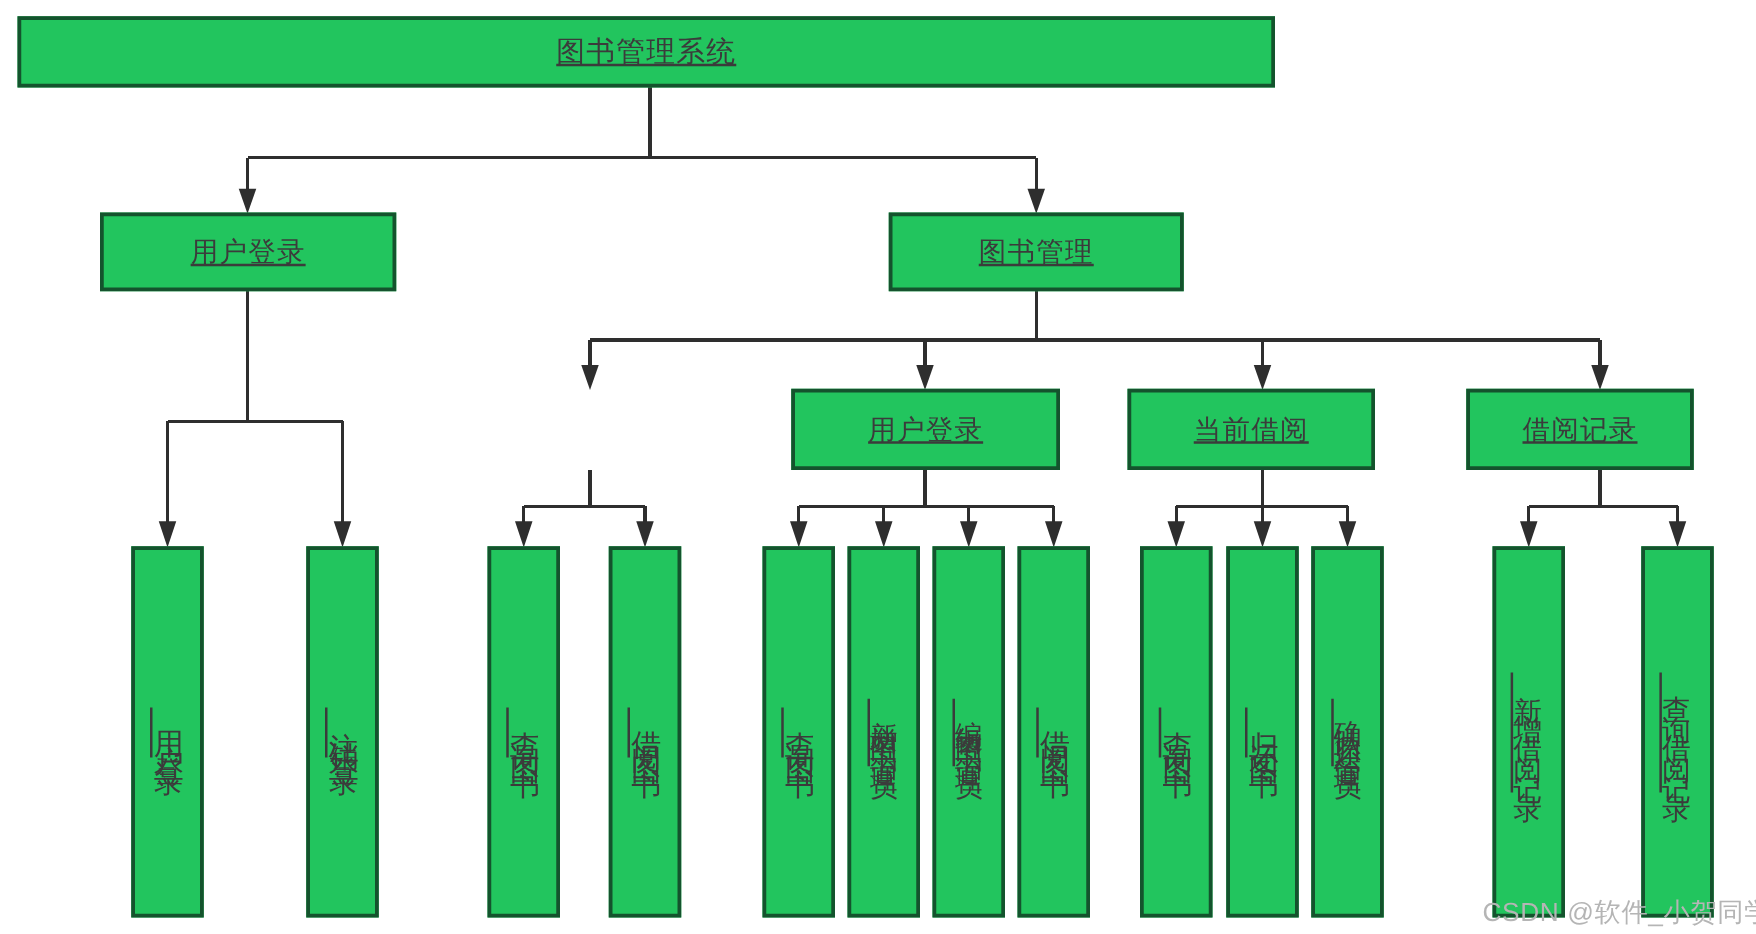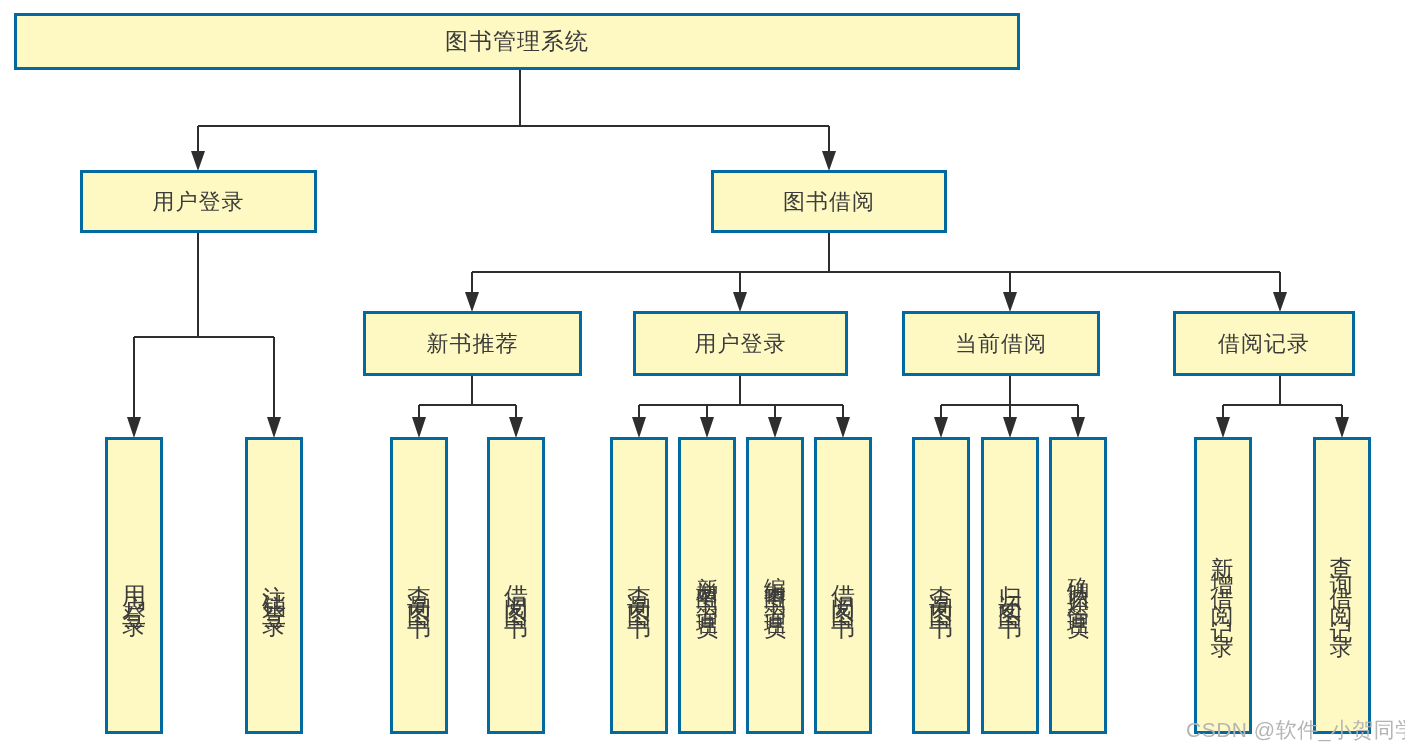--- a/index.html
+++ b/index.html
@@ -8,29 +8,30 @@
     width: 1405px;
     height: 747px;
     background: #ffffff;
     font-family: "Liberation Sans", sans-serif;
     overflow: hidden;
   }
   .connectors { position: absolute; left: 0; top: 0; }
   .box {
     position: absolute;
     box-sizing: border-box;
-    border: 3px solid #0369a1;
-    background: #fef9c3;
+    border: 3px solid #14532d;
+    background: #22c55e;
     color: #3b3b3b;
     display: flex;
     align-items: center;
     justify-content: center;
     font-size: 22px;
     letter-spacing: 1px;
     white-space: nowrap;
+    text-decoration: underline;
   }
   .root-box   { left: 14px;  top: 13px;  width: 1006px; height: 57px; font-size: 23px; }
   .l2a        { left: 80px;  top: 170px; width: 237px;  height: 63px; }
   .l2b        { left: 711px; top: 170px; width: 236px;  height: 63px; }
   .l3         { top: 311px;  height: 65px; }
   .l3a        { left: 363px; width: 219px; }
   .l3b        { left: 633px; width: 215px; }
   .l3c        { left: 902px; width: 198px; }
   .l3d        { left: 1173px; width: 182px; }
   .leaf {
@@ -97,23 +98,22 @@
       <polygon points="1003,417 1017,417 1010,438"></polygon>
       <polygon points="1071,417 1085,417 1078,438"></polygon>
       <polygon points="1216,417 1230,417 1223,438"></polygon>
       <polygon points="1335,417 1349,417 1342,438"></polygon>
     </g>
   </svg>
 
   <div class="box root-box">图书管理系统</div>
 
   <div class="box l2a">用户登录</div>
-  <div class="box l2b">图书借阅</div>
+  <div class="box l2b">图书管理</div>
 
-  <div class="box l3 l3a">新书推荐</div>
   <div class="box l3 l3b">用户登录</div>
   <div class="box l3 l3c">当前借阅</div>
   <div class="box l3 l3d">借阅记录</div>
 
   <div class="box leaf pA1">用户登录</div>
   <div class="box leaf pA2">注销登录</div>
 
   <div class="box leaf pB1">查询图书</div>
   <div class="box leaf pB2">借阅图书</div>
 

